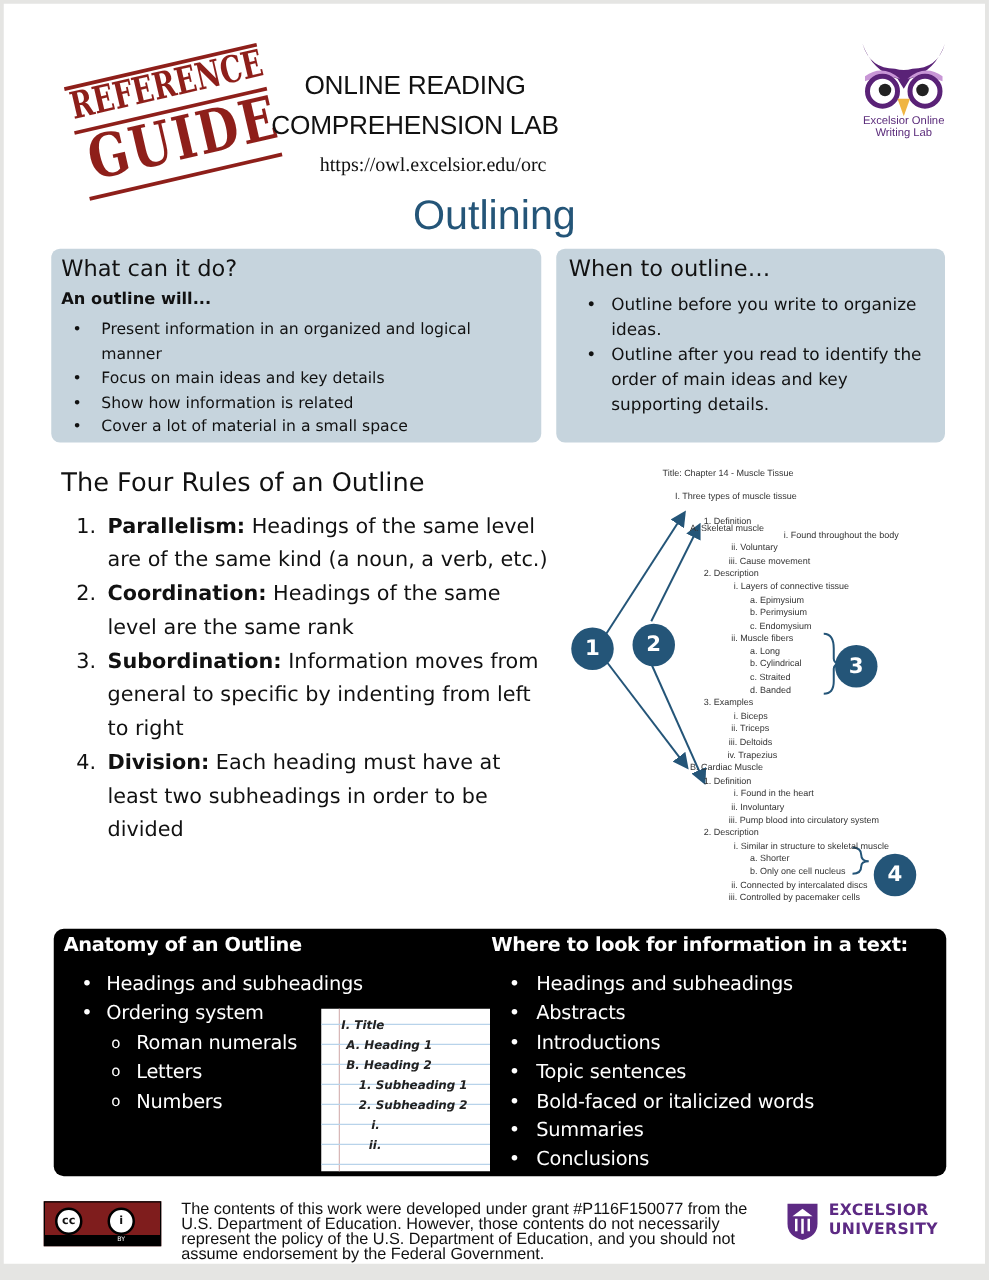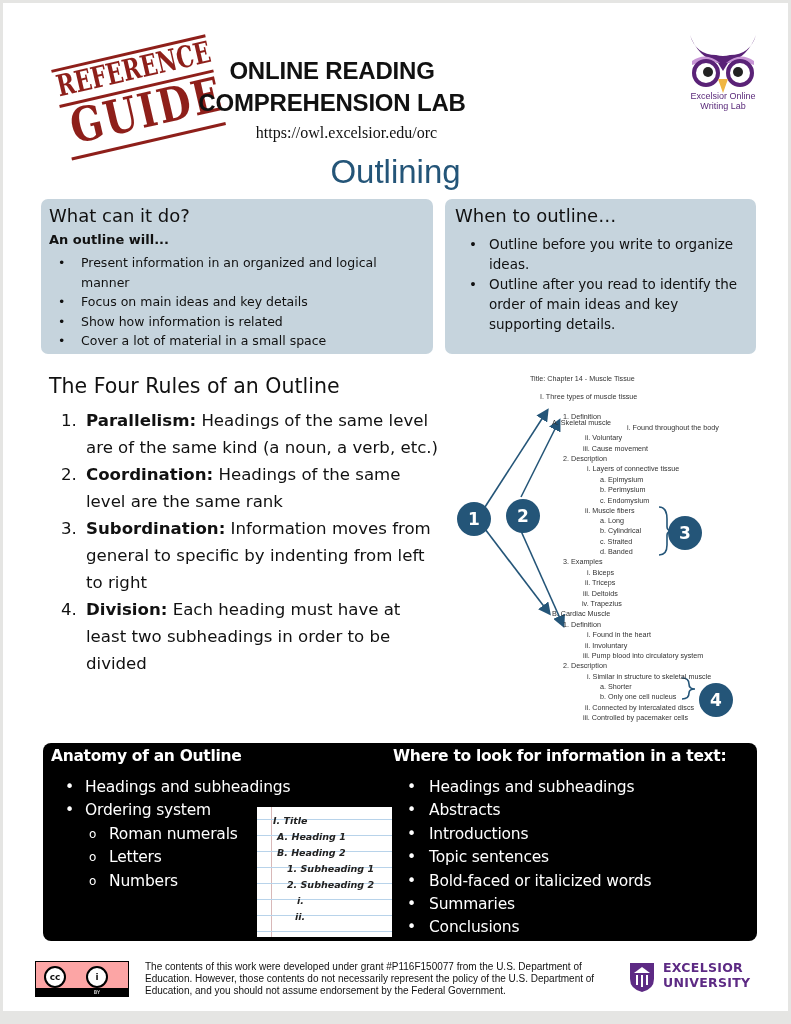--- a/index.html
+++ b/index.html
@@ -6,21 +6,21 @@
   html, body { width: 791px; height: 1024px; background: #e5e5e3; overflow: hidden; }
   body { font-family: "DejaVu Sans", sans-serif; color: #111; position: relative; }
   .page { position: absolute; left: 3px; top: 3px; width: 785px; height: 1008px; background: #fff; }
 
   
   .stamp { position: absolute; left: 50px; top: 42px; width: 170px; height: 100px; transform: rotate(-13deg); }
   .stamp .line { position: absolute; left: 6px; right: 6px; height: 3px; background: #8e1f1a; }
   .stamp .ref { position: absolute; left: 4px; top: 10px; width: 165px; text-align: center; font-family: "DejaVu Serif", serif; font-weight: bold; font-size: 22px; color: #8e1f1a; letter-spacing: 0px; transform: scaleY(1.35); }
   .stamp .guide { position: absolute; left: 10px; top: 44px; width: 160px; text-align: center; font-family: "DejaVu Serif", serif; font-weight: bold; font-size: 38px; color: #8e1f1a; letter-spacing: 2px; transform: scaleY(1.25); }
 
-  .hdr-title { position: absolute; left: 0; width: 658px; text-align: center; font-family: "Liberation Sans", sans-serif; font-size: 24px; font-weight: bold; color: #111; letter-spacing: -0.2px; }
+  .hdr-title { position: absolute; left: 0; width: 658px; text-align: center; font-family: "Liberation Sans", sans-serif; font-size: 21px; font-weight: normal; color: #111; letter-spacing: -0.2px; }
   .hdr-url { position: absolute; left: 0; width: 687px; top: 121px; text-align: center; font-family: Liberation Serif, serif; font-size: 16px; color: #111; }
   .main-title { position: absolute; left: 0; width: 785px; top: 150px; text-align: center; font-family: "Liberation Sans", sans-serif; font-size: 33px; color: #245578; }
 
   .owl { position: absolute; left: 675px; top: 24px; width: 90px; height: 90px; }
   .owl-label { position: absolute; left: 665px; top: 88px; width: 110px; text-align: center; font-family: "Liberation Sans", sans-serif; font-size: 9px; color: #5a2a7a; line-height: 10px; }
 
   
   .box-light { position: absolute; background: #c6d4dd; border-radius: 7px; }
   .box-light h2 { font-family: "DejaVu Sans", sans-serif; font-weight: normal; font-size: 18px; color: #111; }
   .box-left { left: 38px; top: 196px; width: 392px; height: 155px; padding: 6px 8px; }
@@ -60,24 +60,24 @@
   .where-list { left: 358px; top: 33px; }
   .where-list li { padding-left: 28px; }
   .where-list li::before { content: "•"; position: absolute; left: 6px; }
 
   .notebook { position: absolute; left: 214px; top: 64px; width: 135px; height: 130px; background: #fff; }
   .notebook .nb-line { position: absolute; left: 0; right: 0; height: 1px; background: #b8d3ea; }
   .notebook .nb-margin { position: absolute; left: 14px; top: 0; bottom: 0; width: 1px; background: #d8b8b8; }
   .notebook .nb-text { position: absolute; font-family: "DejaVu Sans", sans-serif; font-size: 9.5px; font-weight: bold; color: #222; font-style: italic; white-space: nowrap; }
 
   
-  .cc { position: absolute; left: 32px; top: 958px; width: 94px; height: 36px; background: #fca5a5; border: 1px solid #000; }
+  .cc { position: absolute; left: 32px; top: 958px; width: 94px; height: 36px; background: #7f1d1d; border: 1px solid #000; }
   .cc .bar { position: absolute; left: 0; right: 0; bottom: 0; height: 8px; background: #000; color: #fff; font-size: 5px; text-align: right; padding-right: 28px; line-height: 8px; }
   .cc .circ { position: absolute; top: 4px; width: 22px; height: 22px; border-radius: 50%; background: #fff; border: 2px solid #000; font-size: 9px; font-weight: bold; text-align: center; line-height: 18px; }
-  .footer-text { position: absolute; left: 142px; top: 958px; width: 470px; font-family: "Liberation Sans", sans-serif; font-size: 10px; line-height: 12px; color: #111; }
+  .footer-text { position: absolute; left: 142px; top: 958px; width: 470px; font-family: "Liberation Sans", sans-serif; font-size: 13px; line-height: 12px; color: #111; }
   .eu-text { position: absolute; left: 660px; top: 957px; font-family: "DejaVu Sans", sans-serif; font-weight: bold; font-size: 12.5px; line-height: 15px; color: #5d2a84; letter-spacing: 0.3px; }
 </style>
 </head>
 <body>
 
 <div class="page">
 
   <div class="stamp">
     <div class="line" style="top:6px;"></div>
     <div class="ref">REFERENCE</div>

